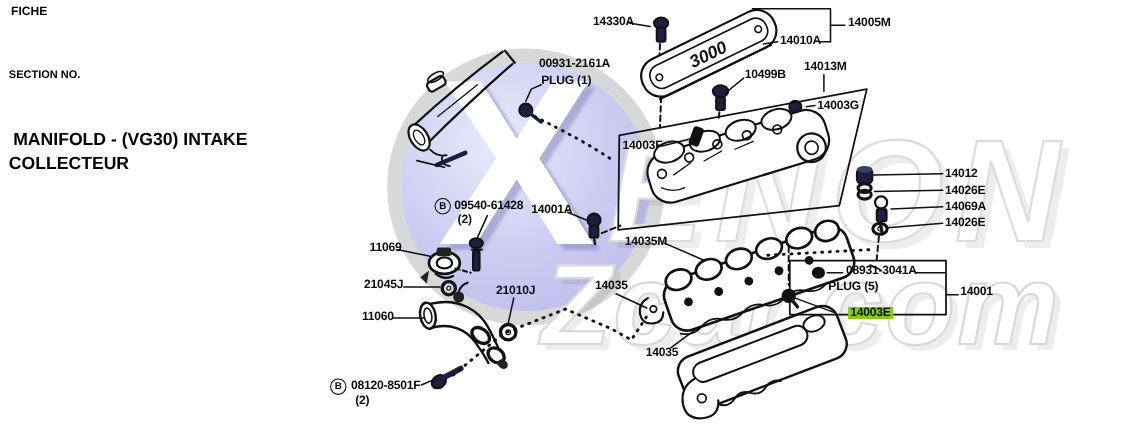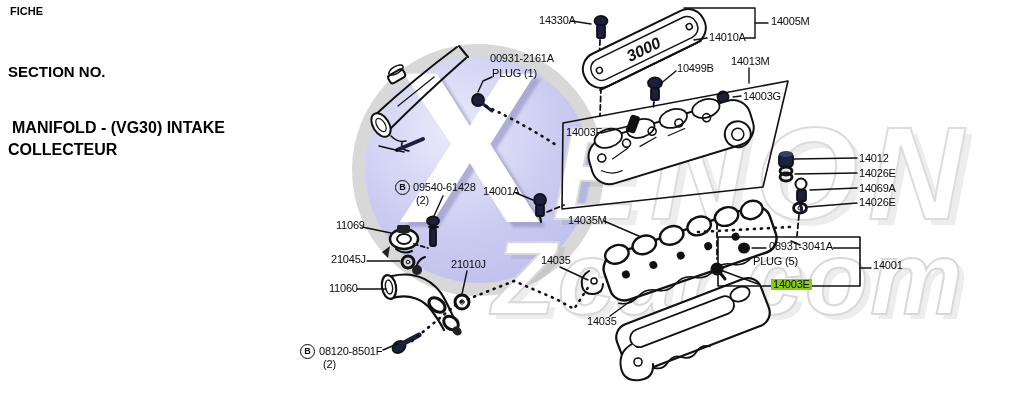--- a/index.html
+++ b/index.html
@@ -14,30 +14,30 @@
      text-shadow:6px 5px 3px rgba(120,120,175,0.45);}
   #wm-top{left:552px;top:108px;font-size:132px;font-weight:bold;font-style:italic;line-height:1;
      color:#ffffff;letter-spacing:10px;-webkit-text-stroke:2px #dcdcdc;
      text-shadow:7px 6px 0 rgba(0,0,0,0.07);}
   #wm-bottom{left:492px;top:226px;font-size:104px;font-weight:bold;font-style:italic;line-height:1;
      color:#ffffff;letter-spacing:2px;-webkit-text-stroke:2px #d9d9d9;
      text-shadow:6px 5px 0 rgba(0,0,0,0.07);}
   
   #art{position:absolute;left:0;top:0;z-index:1;}
   
-  .co{position:absolute;z-index:2;font-weight:normal;font-size:11px;line-height:1;
+  .co{position:absolute;z-index:2;font-weight:bold;font-size:11px;line-height:1;
       color:#0a0a0a;white-space:nowrap;letter-spacing:-0.2px;}
   .co.onbox{background:#84cc16;padding:0 2px;}
   .bcir{position:absolute;z-index:2;width:13px;height:13px;border:1.6px solid #0a0a0a;border-radius:50%;
       font-weight:bold;font-size:9px;line-height:13px;text-align:center;color:#0a0a0a;}
   
   .hdr{position:absolute;z-index:2;color:#000;font-weight:bold;white-space:nowrap;}
   #h-fiche{left:10px;top:5px;font-size:11px;}
   #h-fiche-val{left:42px;top:11px;font-size:26px;letter-spacing:0.5px;}
-  #h-sec{left:8px;top:63px;font-size:15px;}
+  #h-sec{left:8px;top:63px;font-size:10px;}
   #h-sec-val{left:44px;top:78px;font-size:30px;}
   #h-sec-val .sub{font-size:14px;position:relative;top:5px;}
   #h-title{left:12px;top:119px;font-size:16px;}
   #h-sub{left:8px;top:141px;font-size:16px;}
 </style>
 </head>
 <body>
 
 <div id="page">
 

